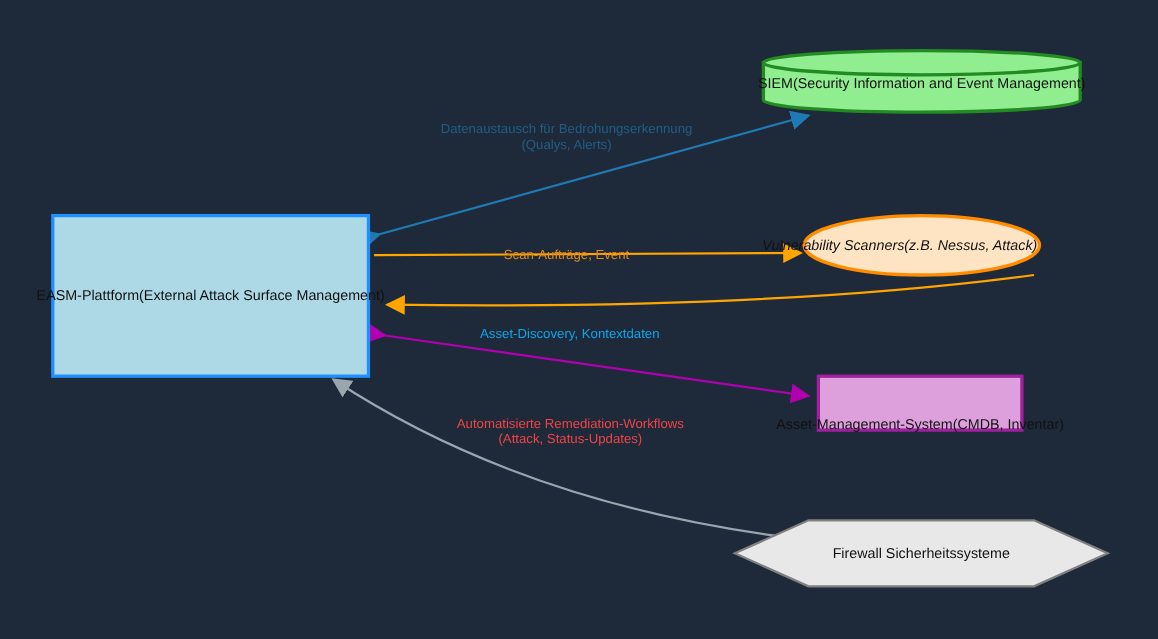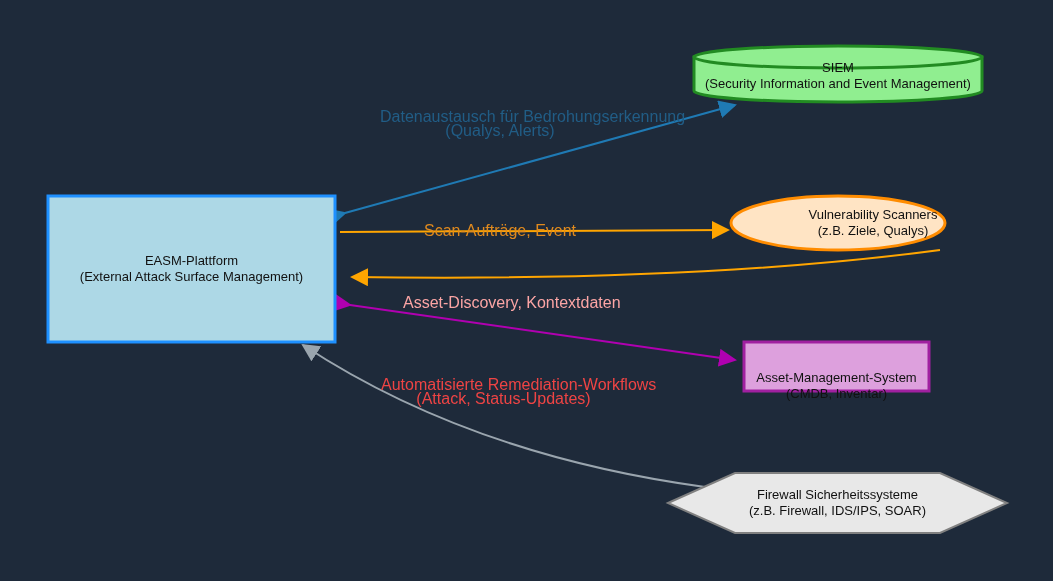--- a/index.html
+++ b/index.html
@@ -17,36 +17,37 @@
   }
   svg.layer {
     position: absolute;
     left: 0; top: 0;
     width: 1053px;
     height: 581px;
   }
   .node-text {
     position: absolute;
     display: flex;
-    flex-direction: column;
+    flex-direction: row;
     align-items: center;
     justify-content: center;
     text-align: center;
     color: #111111;
     font-size: 13px;
     line-height: 16px;
     pointer-events: none;
     white-space: nowrap;
   }
   .edge-label {
     position: absolute;
     text-align: center;
-    font-size: 16px;
+    font-size: 12px;
     line-height: 14px;
     white-space: nowrap;
+    margin-left: 15px;
   }
 </style>
 </head>
 <body>
 
 <div id="canvas">
 
   <svg class="layer" viewBox="0 0 1053 581">
     <defs>
       <marker id="ar-blue" markerWidth="9" markerHeight="9" refX="8" refY="4.5" orient="auto" markerUnits="strokeWidth">
@@ -108,46 +109,45 @@
   <div class="node-text" style="left:48px; top:196px; width:287px; height:146px;">
     <span>EASM-Plattform</span>
     <span>(External Attack Surface Management)</span>
   </div>
 
   <div class="node-text" style="left:694px; top:50px; width:288px; height:52px;">
     <span>SIEM</span>
     <span>(Security Information and Event Management)</span>
   </div>
 
-  <div class="node-text" style="left:766px; top:196px; width:214px; height:54px;">
+  <div class="node-text" style="left:711px; top:196px; width:214px; height:54px;font-style:italic;">
     <span>Vulnerability Scanners</span>
-    <span>(z.B. Ziele, Qualys)</span>
+    <span>(z.B. Nessus, Attack)</span>
   </div>
 
   <div class="node-text" style="left:744px; top:342px; width:185px; height:49px;margin-top:19px;">
     <span>Asset-Management-System</span>
     <span>(CMDB, Inventar)</span>
   </div>
 
   <div class="node-text" style="left:700px; top:477px; width:275px; height:52px;">
     <span>Firewall Sicherheitssysteme</span>
-    <span>(z.B. Firewall, IDS/IPS, SOAR)</span>
   </div>
 
   <div class="edge-label" style="left:380px; top:110px; width:240px; color:#215d86;">
     <div>Datenaustausch für Bedrohungserkennung</div>
     <div>(Qualys, Alerts)</div>
   </div>
 
   <div class="edge-label" style="left:400px; top:224px; width:200px; color:#E08A1E;">
     <div>Scan-Aufträge, Event</div>
   </div>
 
 
-  <div class="edge-label" style="left:403px; top:296px; width:200px; color:#fca5a5;">
+  <div class="edge-label" style="left:403px; top:296px; width:200px; color:#0ea5e9;">
     <div>Asset-Discovery, Kontextdaten</div>
   </div>
 
   <div class="edge-label" style="left:381px; top:378px; width:245px; color:#ef4444;">
     <div>Automatisierte Remediation-Workflows</div>
     <div>(Attack, Status-Updates)</div>
   </div>
 
 </div>
 

